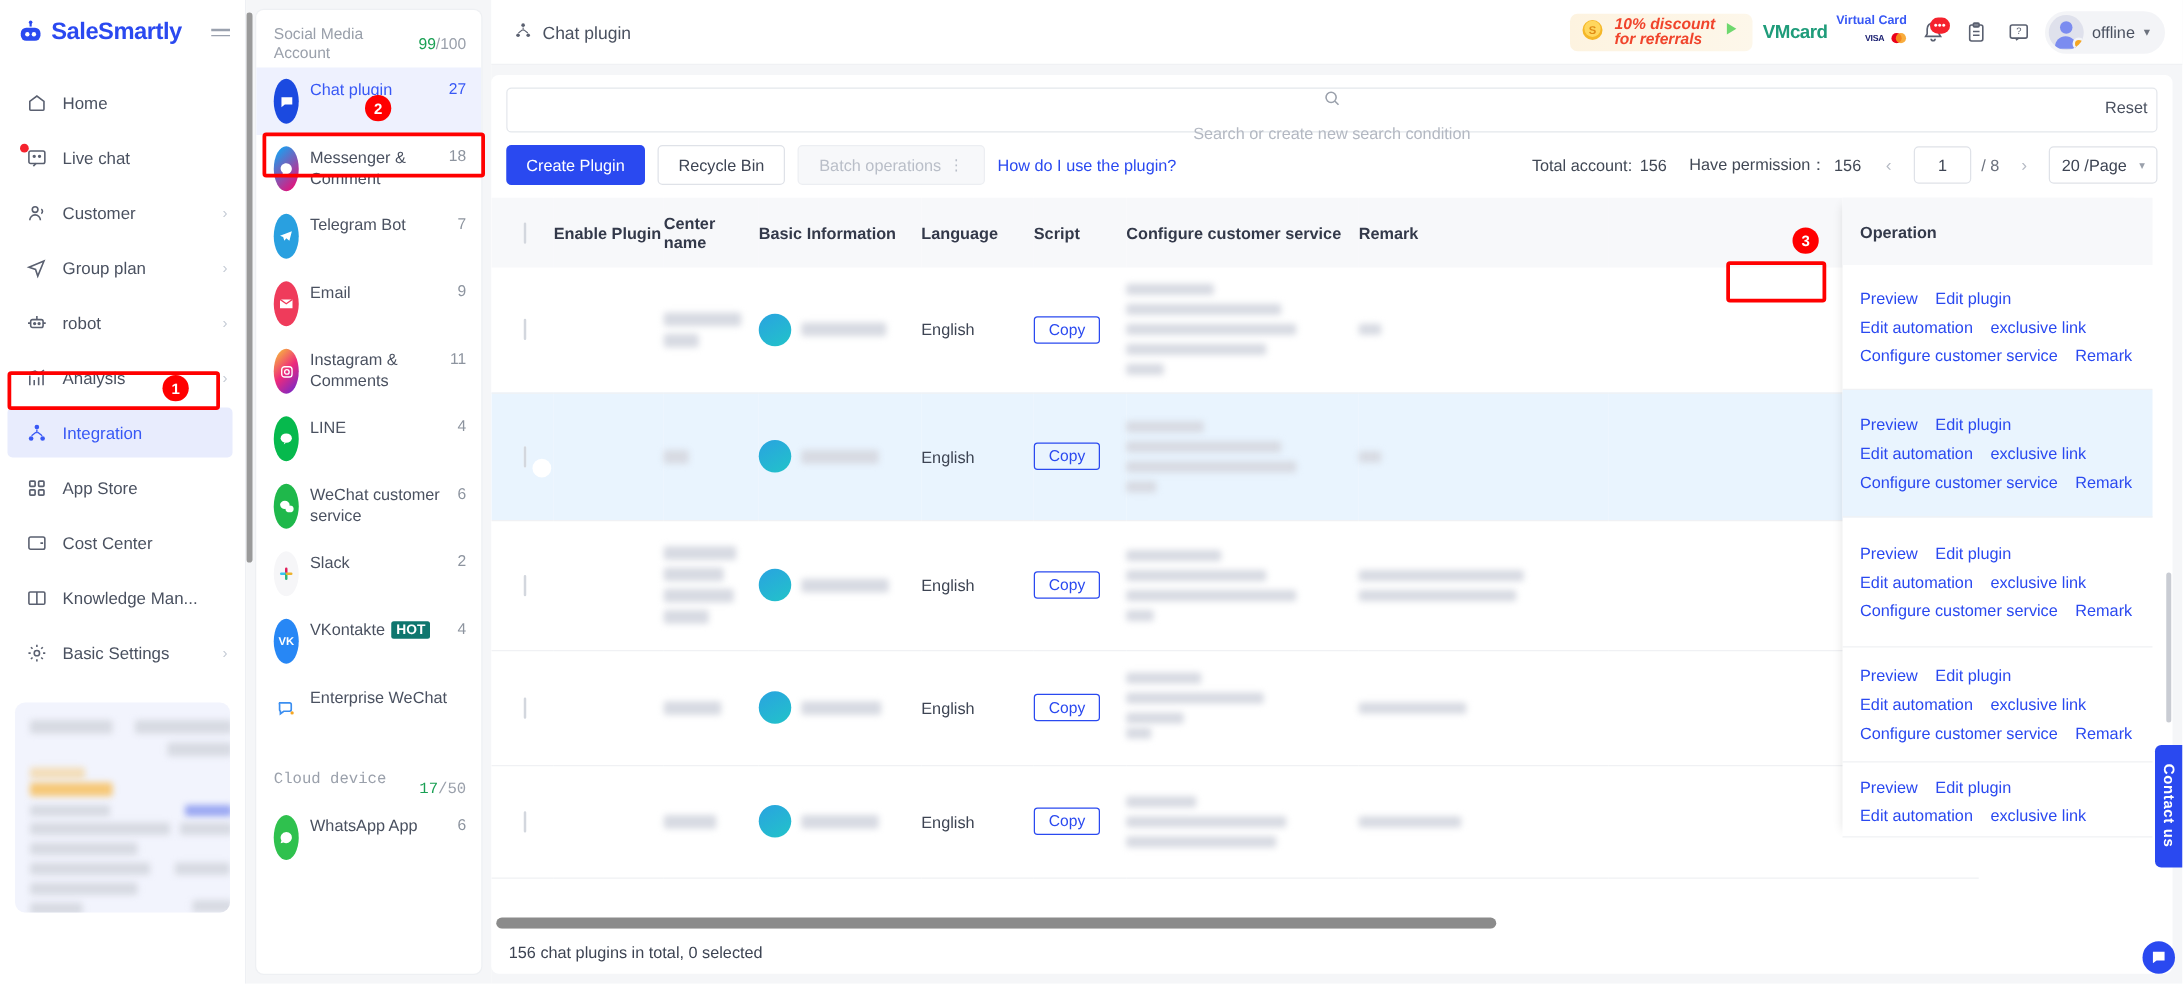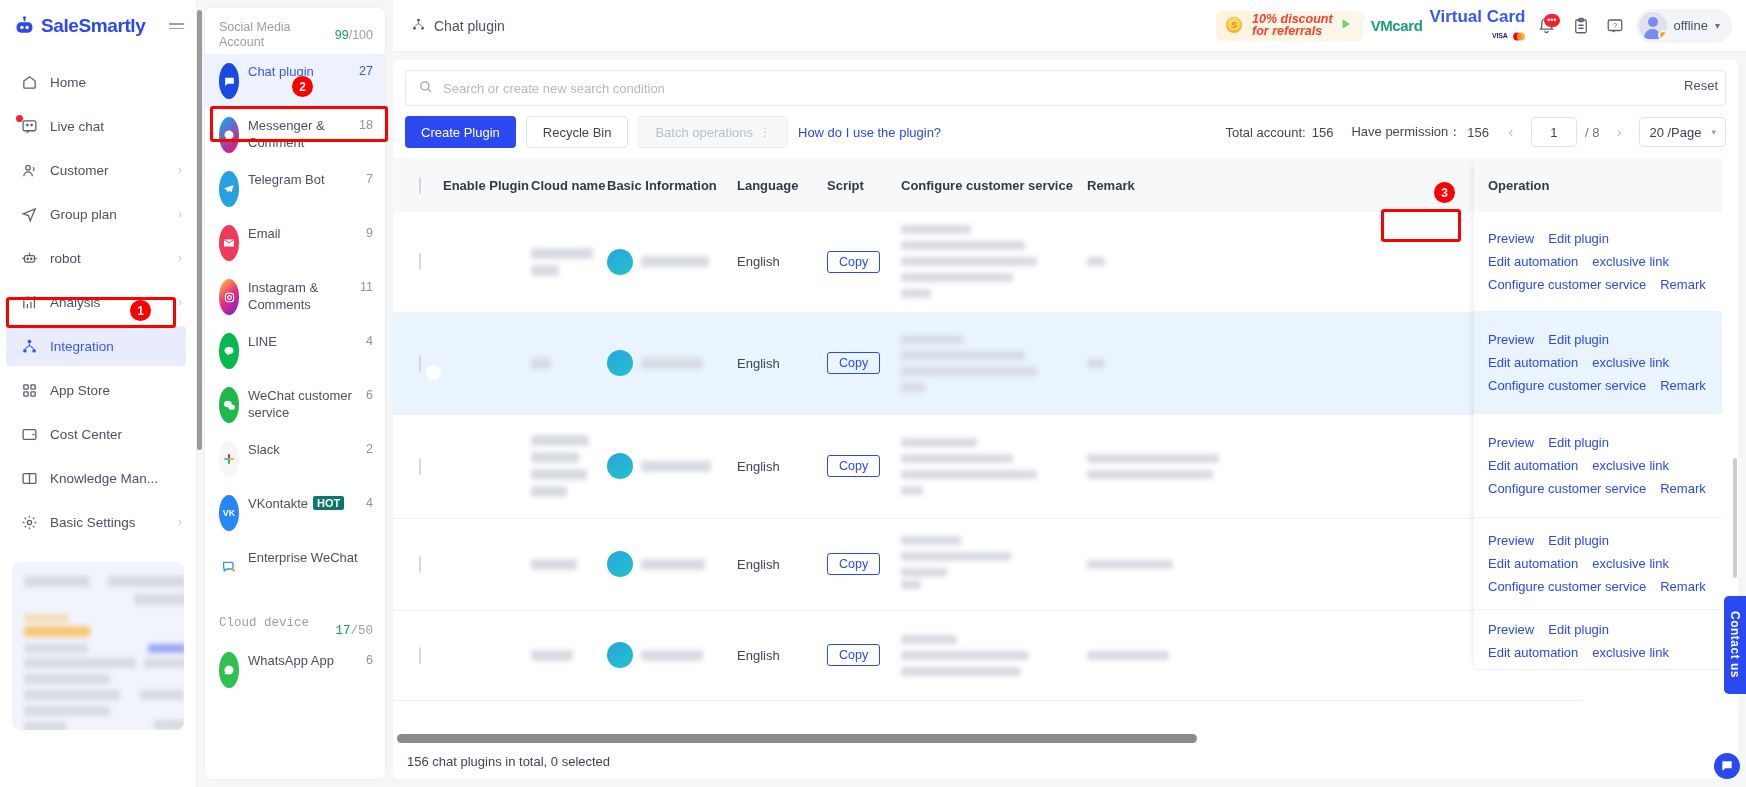--- a/index.html
+++ b/index.html
@@ -89,37 +89,37 @@
   .crumb { display:flex; align-items:center; gap: 8px; font-size: 14px; color: #4a5160; }
   .topspacer { flex: 1; }
   .promo-banner {
     height: 30px; border-radius: 6px; background: linear-gradient(90deg,#fdf3e0,#fdf7ea);
     display: flex; align-items: center; gap: 6px; padding: 0 10px 0 6px;
   }
   .promo-banner .l1 { font-size: 12.5px; font-weight: bold; color: #f0442c; font-style: italic; line-height: 12px; text-align: right;}
   .promo-banner .l2 { font-size: 12.5px; font-weight: bold; color: #f0442c; font-style: italic; line-height: 13px;}
   .vmcard { display:flex; align-items:center; gap: 7px; }
   .vmcard .vm { font-size: 15px; font-weight: bold; color: #1f9c7a; letter-spacing: -0.4px;}
-  .vmcard .vc { font-size: 17px; font-weight: bold; color: #3858f5; }
+  .vmcard .vc { font-size: 10px; font-weight: bold; color: #3858f5; }
   .visa { font-size: 7px; font-weight: bold; color: #1a1f71; background:#fff; letter-spacing:-0.2px;}
   .ticon { width: 26px; height: 26px; display:flex; align-items:center; justify-content:center; position: relative; cursor:pointer; }
   .notif-dot { position: absolute; top: 1px; right: 0px; background: #f5222d; border-radius: 9px; min-width: 14px; height: 13px; color: #fff; font-size: 9px; display:flex;align-items:center;justify-content:center; padding: 0 3px;}
   .userchip { display:flex; align-items:center; gap: 7px; background: #f3f4f7; border-radius: 18px; padding: 3px 12px 3px 3px; cursor:pointer; }
   .avatar { width: 28px; height: 28px; border-radius: 50%; background: #dfe1ec; position: relative; display:flex; align-items:flex-end; justify-content:center; overflow:hidden;}
   .avatar .head { width: 10px; height: 10px; border-radius: 50%; background: #7b8cf0; position:absolute; top: 5px;}
   .avatar .body { width: 17px; height: 10px; border-radius: 9px 9px 0 0; background: #7b8cf0; position:absolute; bottom: 1px;}
   .status-dot { position:absolute; right: -1px; bottom: 0px; width: 10px; height: 10px; border-radius: 50%; background: #f5a623; border: 2px solid #f3f4f7; }
   .userchip .unm { font-size: 13px; color: #4a5160; }
 
   
   .content { flex: 1; margin: 8px 8px 8px 0; background: #fff; border-radius: 6px; display:flex; flex-direction:column; overflow:hidden; position:relative;}
   .searchrow { padding: 10px 12px 0 12px; position:relative; }
   .searchbox {
     height: 36px; border: 1px solid #e4e7ec; border-radius: 4px; display: flex; align-items:center;
-    gap: 10px; padding: 0 12px; font-size: 13px; color: #b3b8c2;
+    gap: 10px; padding: 0 12px; font-size: 13px; color: #b3b8c2; flex-direction: column;
   }
   .reset-btn { position:absolute; right: 20px; top: 18px; font-size: 13px; color: #4a5160; cursor:pointer; }
   .btnrow { display:flex; align-items:center; gap: 10px; padding: 10px 12px 10px 12px; }
   .btn { height: 32px; border-radius: 4px; font-size: 13px; display:flex; align-items:center; justify-content:center; padding: 0 16px; cursor:pointer;}
   .btn-primary { background: #2a49f0; color: #fff; }
   .btn-default { background: #fff; border: 1px solid #dfe2e8; color: #3d4453; }
   .btn-disabled { background: #f7f8fa; border: 1px solid #eceef2; color: #b9bec8; gap: 6px;}
   .link { font-size: 13px; color: #2a49f0; cursor: pointer; }
   .spacer { flex: 1; }
   .meta { font-size: 13px; color: #414855; }
@@ -578,21 +578,21 @@
               <col style="width:90px">
               <col style="width:74px">
               <col style="width:186px">
               <col style="width:200px">
               <col style="width:296px">
             </colgroup>
           <thead>
               <tr>
             <th style="padding-left:26px;"><span class="chk"></span></th>
             <th>Enable Plugin</th>
-            <th>Cloud name</th>
+            <th>Center name</th>
             <th>Basic Information</th>
             <th>Language</th>
             <th>Script</th>
             <th>Configure customer service</th>
             <th>Remark</th>
             <th></th>
           </tr>
             </thead>
           <tbody>
             <tr style="height:100px;">

